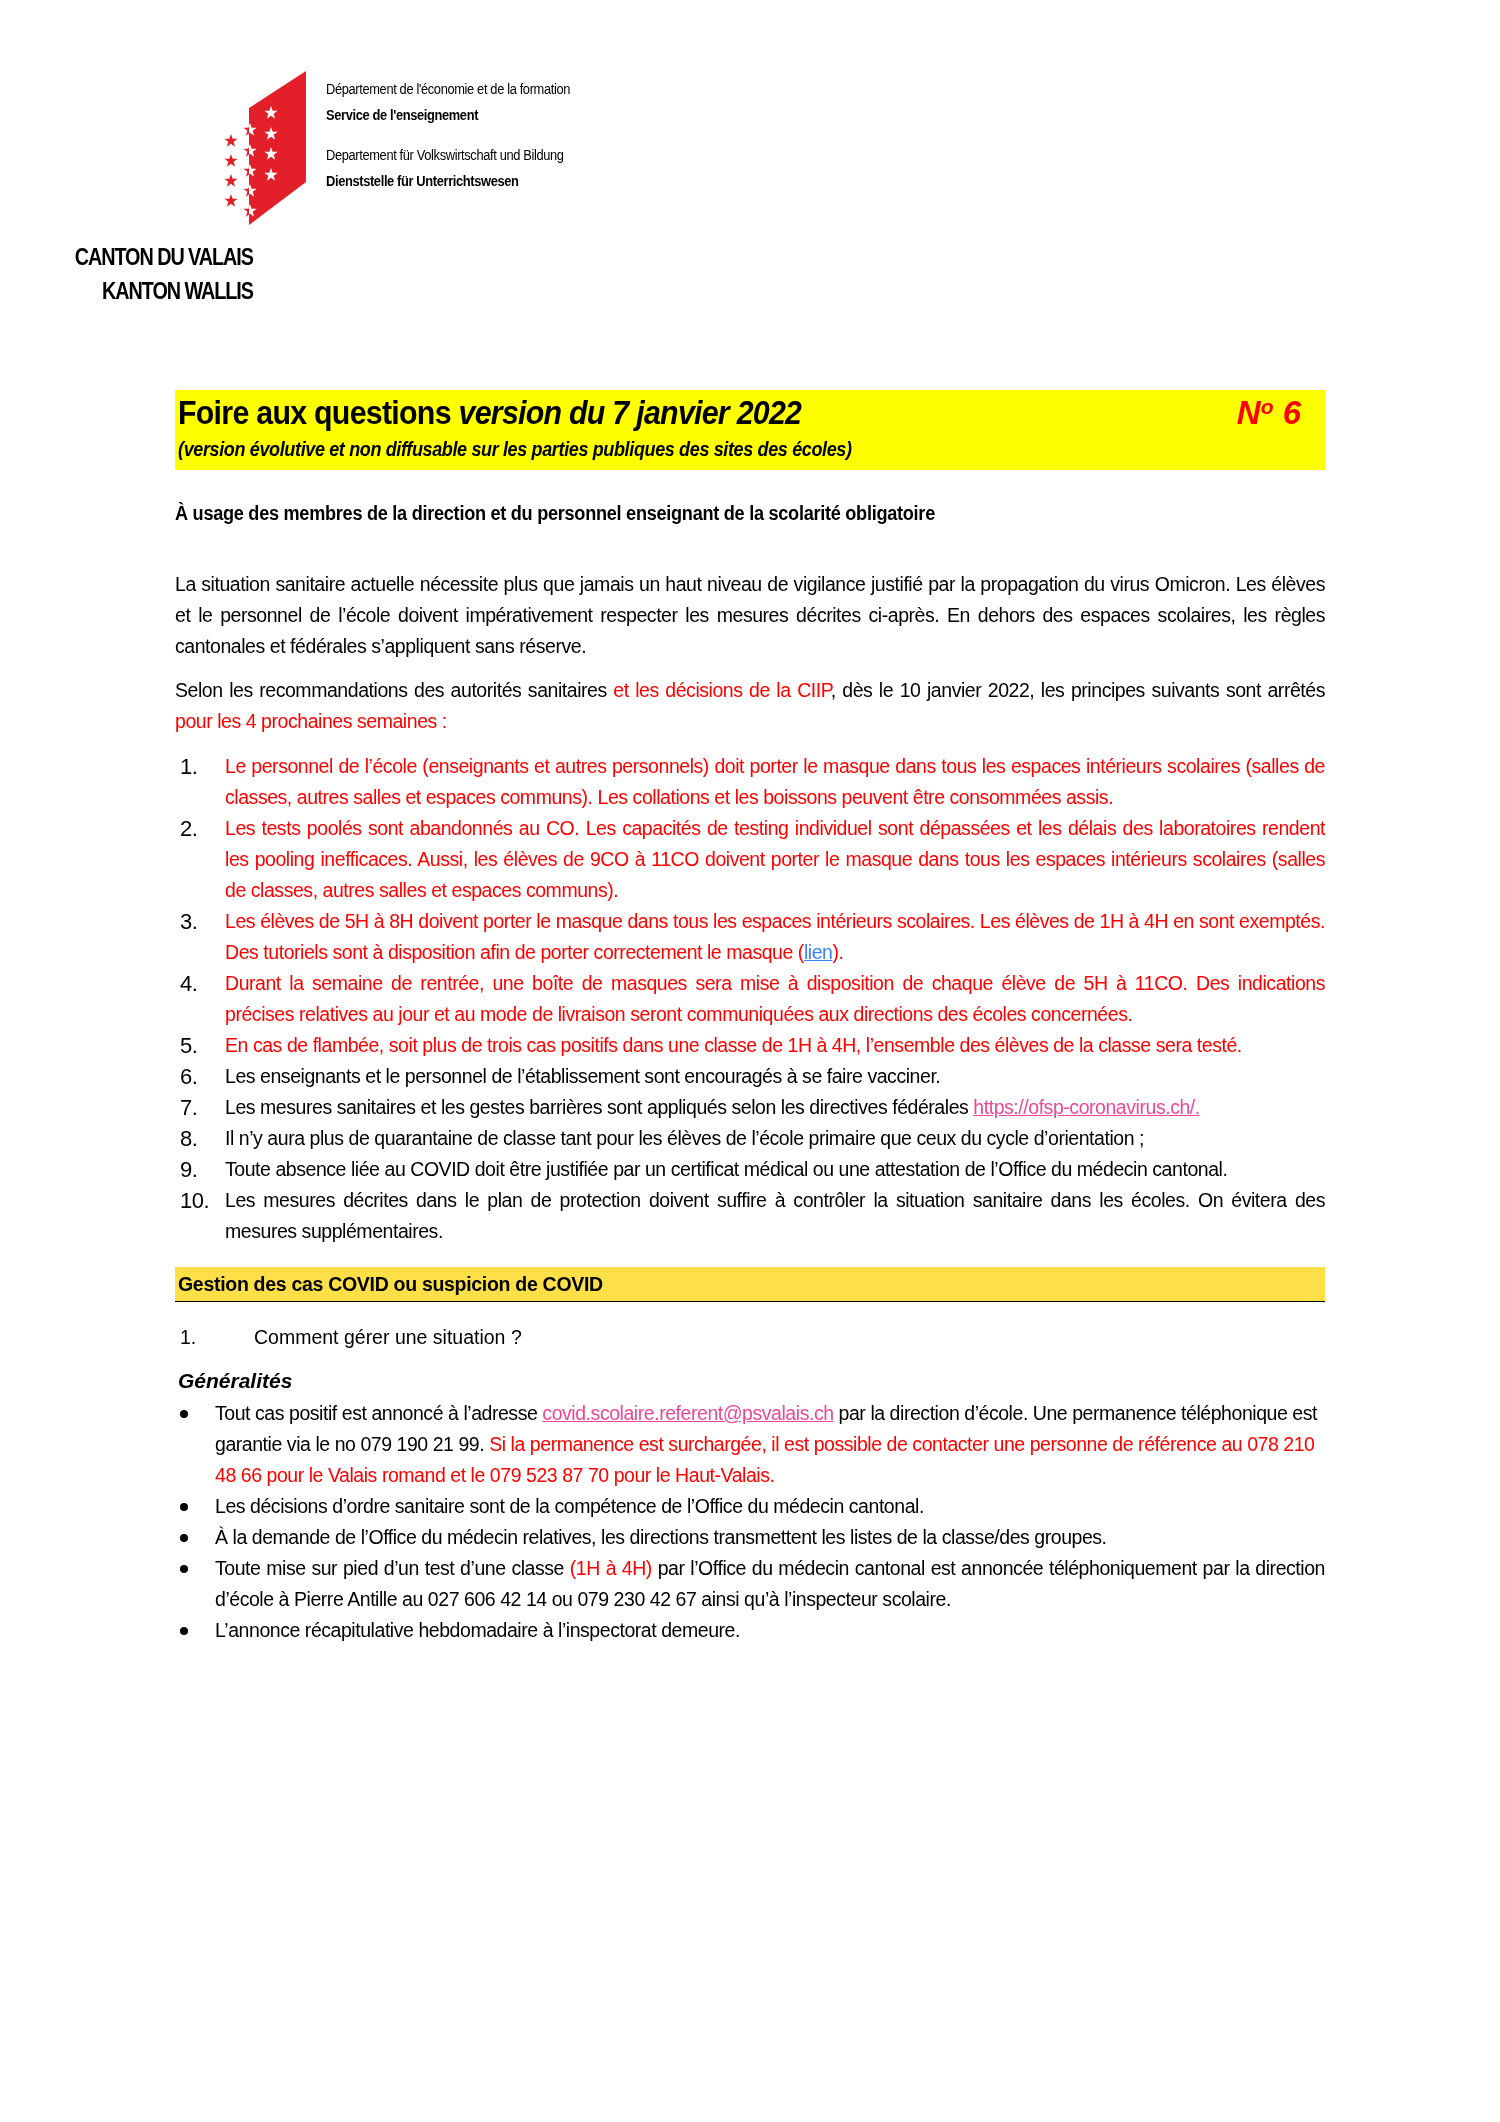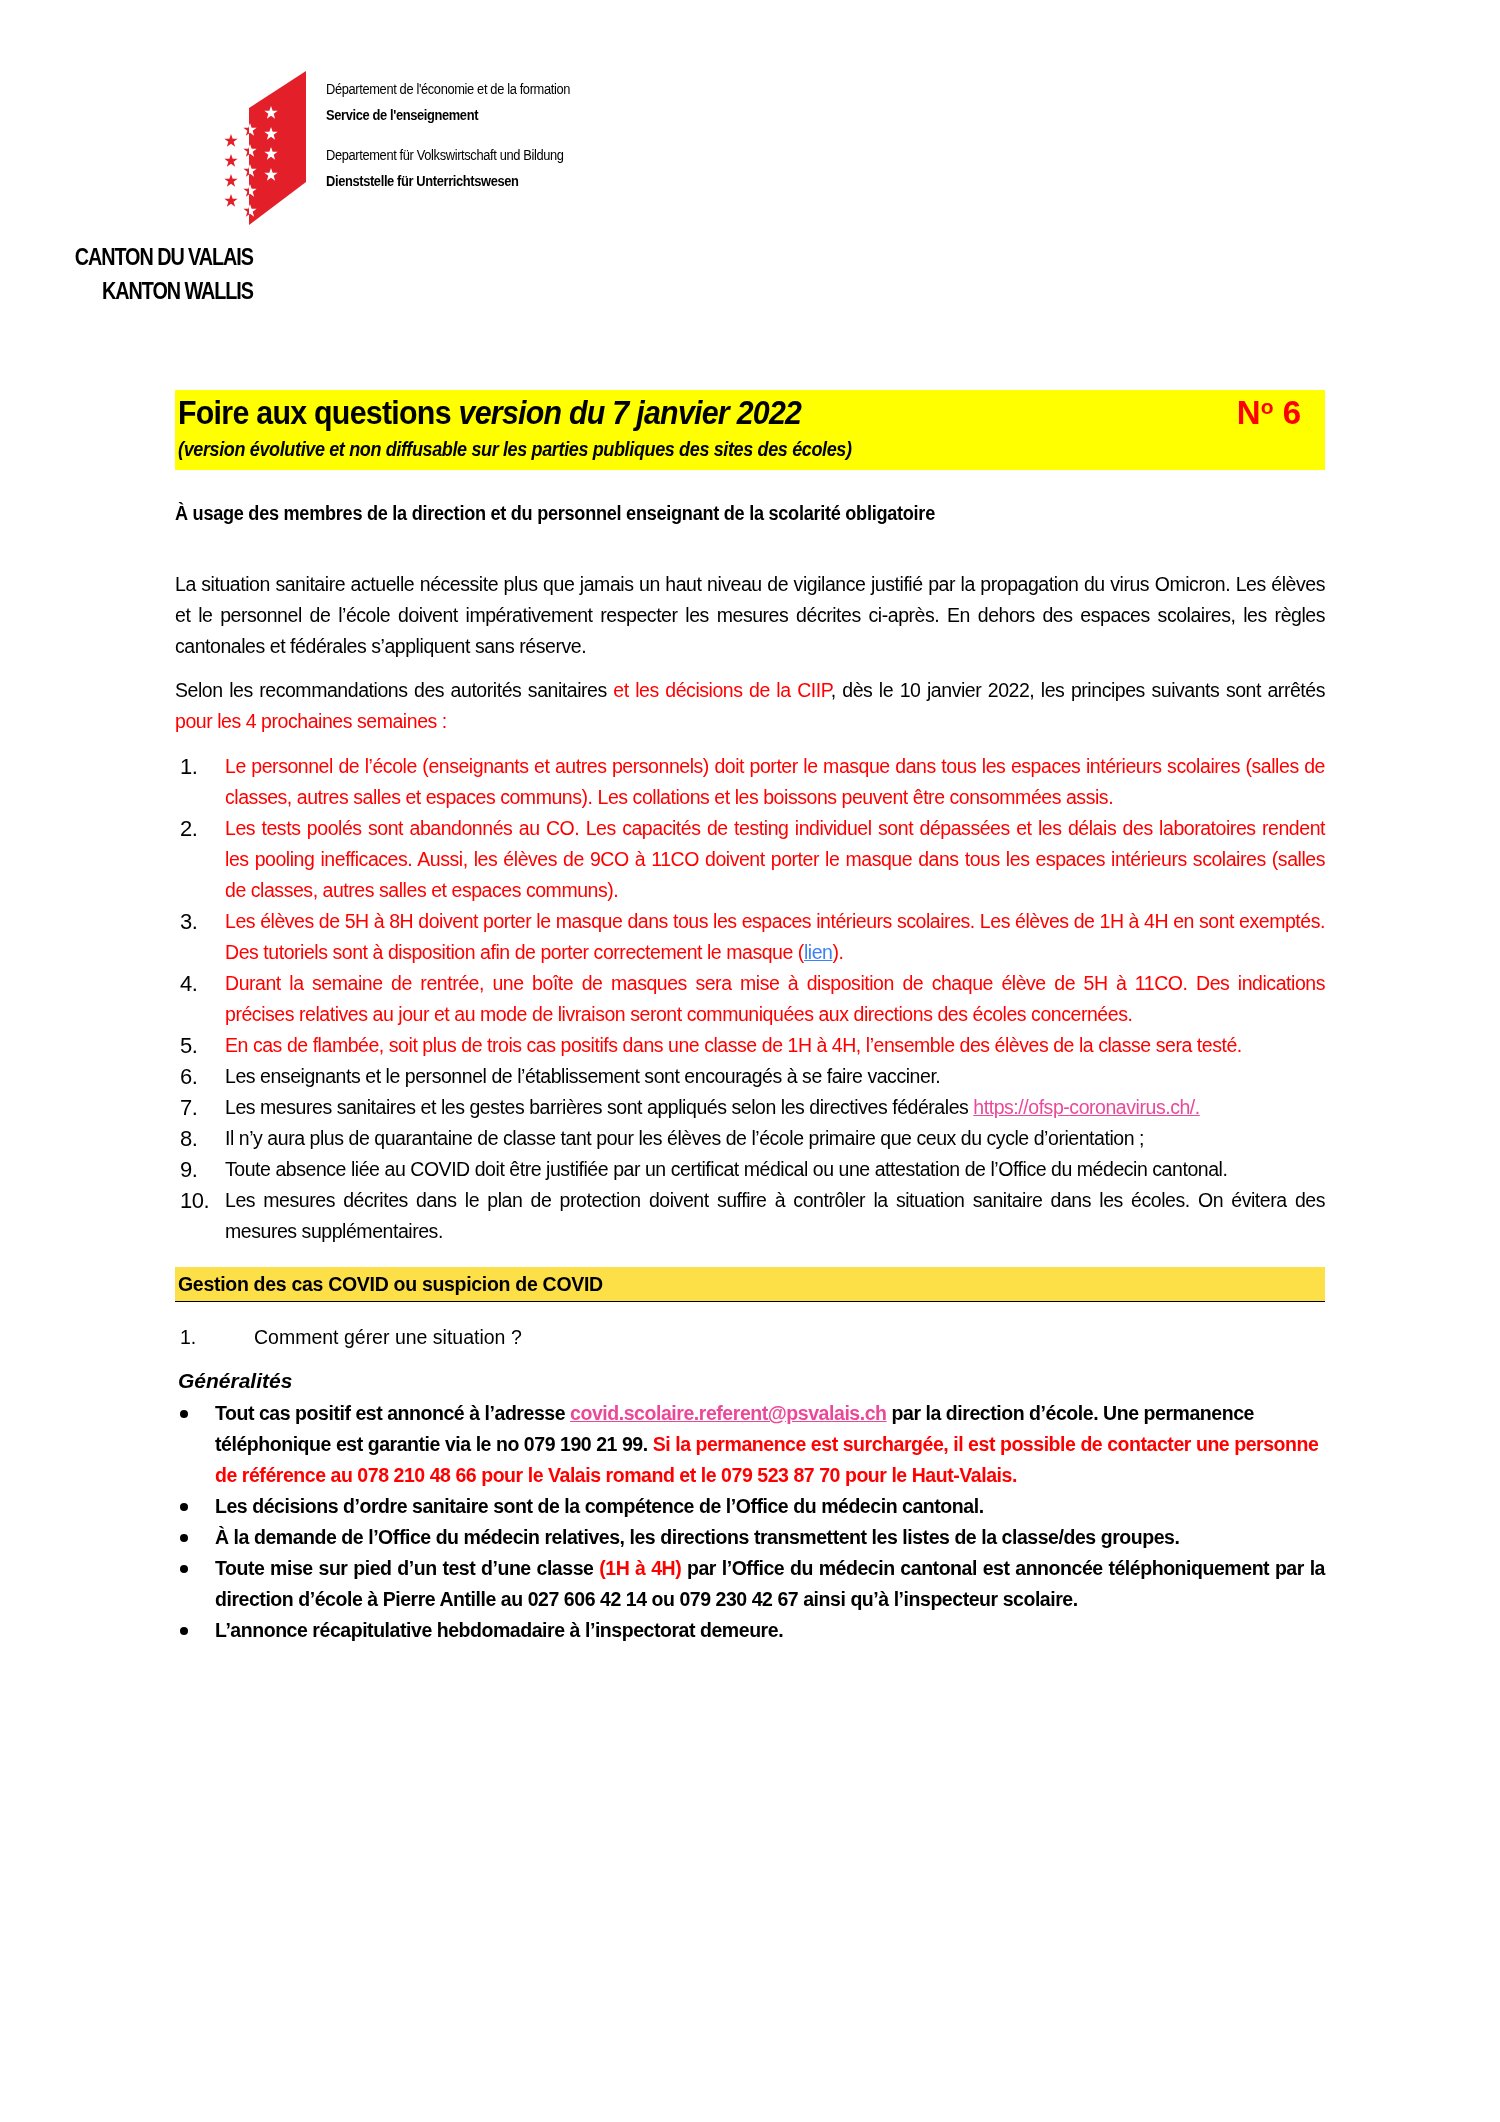--- a/index.html
+++ b/index.html
@@ -18,21 +18,21 @@
             letter-spacing: -1.2px; transform: scaleX(0.86); transform-origin: right top; }
 
   
   .content { position: absolute; left: 175px; top: 390px; width: 1150px;
              font-family: "Liberation Sans", sans-serif; font-size: 19px; }
   .hl { background: #ffff00; }
   .title-box { height: 80px; position: relative; padding: 0 0 0 16px; }
   .title-main { position: absolute; left: 3px; top: 4px; font-size: 33px; font-weight: bold; letter-spacing: -0.8px;
                 transform: scaleX(0.92); transform-origin: left top; white-space: nowrap; }
   .title-main i { font-style: italic; }
-  .title-no { position: absolute; right: 24px; top: 4px; font-size: 33px; font-weight: bold; color: #ff0000; }
+  .title-no { position: absolute; right: 24px; top: 4px; font-size: 33px; font-weight: bold; font-style: italic; color: #ff0000; }
   .title-no sup { font-size: 21px; vertical-align: 10px; }
   .title-sub { position: absolute; left: 3px; top: 48px; font-size: 20px; font-weight: bold; font-style: italic;
                letter-spacing: -0.4px; transform: scaleX(0.9); transform-origin: left top; white-space: nowrap; }
 
   .audience { margin-top: 32px; font-weight: bold; font-size: 19.5px; letter-spacing: -0.3px;
               transform: scaleX(0.93); transform-origin: left top; white-space: nowrap; }
 
   .para { margin-top: 44px; line-height: 31px; text-align: justify; font-size: 19.5px; letter-spacing: -0.45px; }
   .para + .para { margin-top: 13px; }
   .red { color: #ff0000; }
@@ -43,21 +43,21 @@
   .numlist li { position: relative; padding-left: 50px; line-height: 31px; text-align: justify; font-size: 19.5px; letter-spacing: -0.45px; }
   .numlist li .num { position: absolute; left: 5px; top: 0; font-size: 22px; color: #000; }
   .numlist li.red-item { color: #ff0000; }
 
   .section-bar { margin-top: 20px; height: 34px; background: #fde047; border-bottom: 1.5px solid #000;
                  font-weight: bold; font-size: 19.5px; line-height: 34px; padding-left: 3px; letter-spacing: -0.3px; }
   .q1 { margin-top: 20px; font-size: 19.5px; line-height: 30px; }
   .q1 .n { display: inline-block; width: 45px; padding-left: 5px; }
   .q1 .q { font-weight: normal; margin-left: 29px; }
   .gen { margin-top: 14px; font-weight: bold; font-style: italic; font-size: 21px; line-height: 30px; padding-left: 3px; }
-  .bullets { margin: 2px 0 0 0; padding: 0; list-style: none; font-weight: bold; }
+  .bullets { margin: 2px 0 0 0; padding: 0; list-style: none; }
   .bullets li { position: relative; padding-left: 40px; line-height: 31px; font-size: 19.5px; letter-spacing: -0.45px; text-align: justify; }
   .bullets li .dot { position: absolute; left: 5px; top: 12px; width: 8px; height: 8px; border-radius: 50%; background: #000; }
   .bullets li.left { text-align: left; }
 </style>
 </head>
 <body>
 
 <div class="page">
 
   <svg class="logo" viewBox="0 0 120 180" xmlns="http://www.w3.org/2000/svg">

